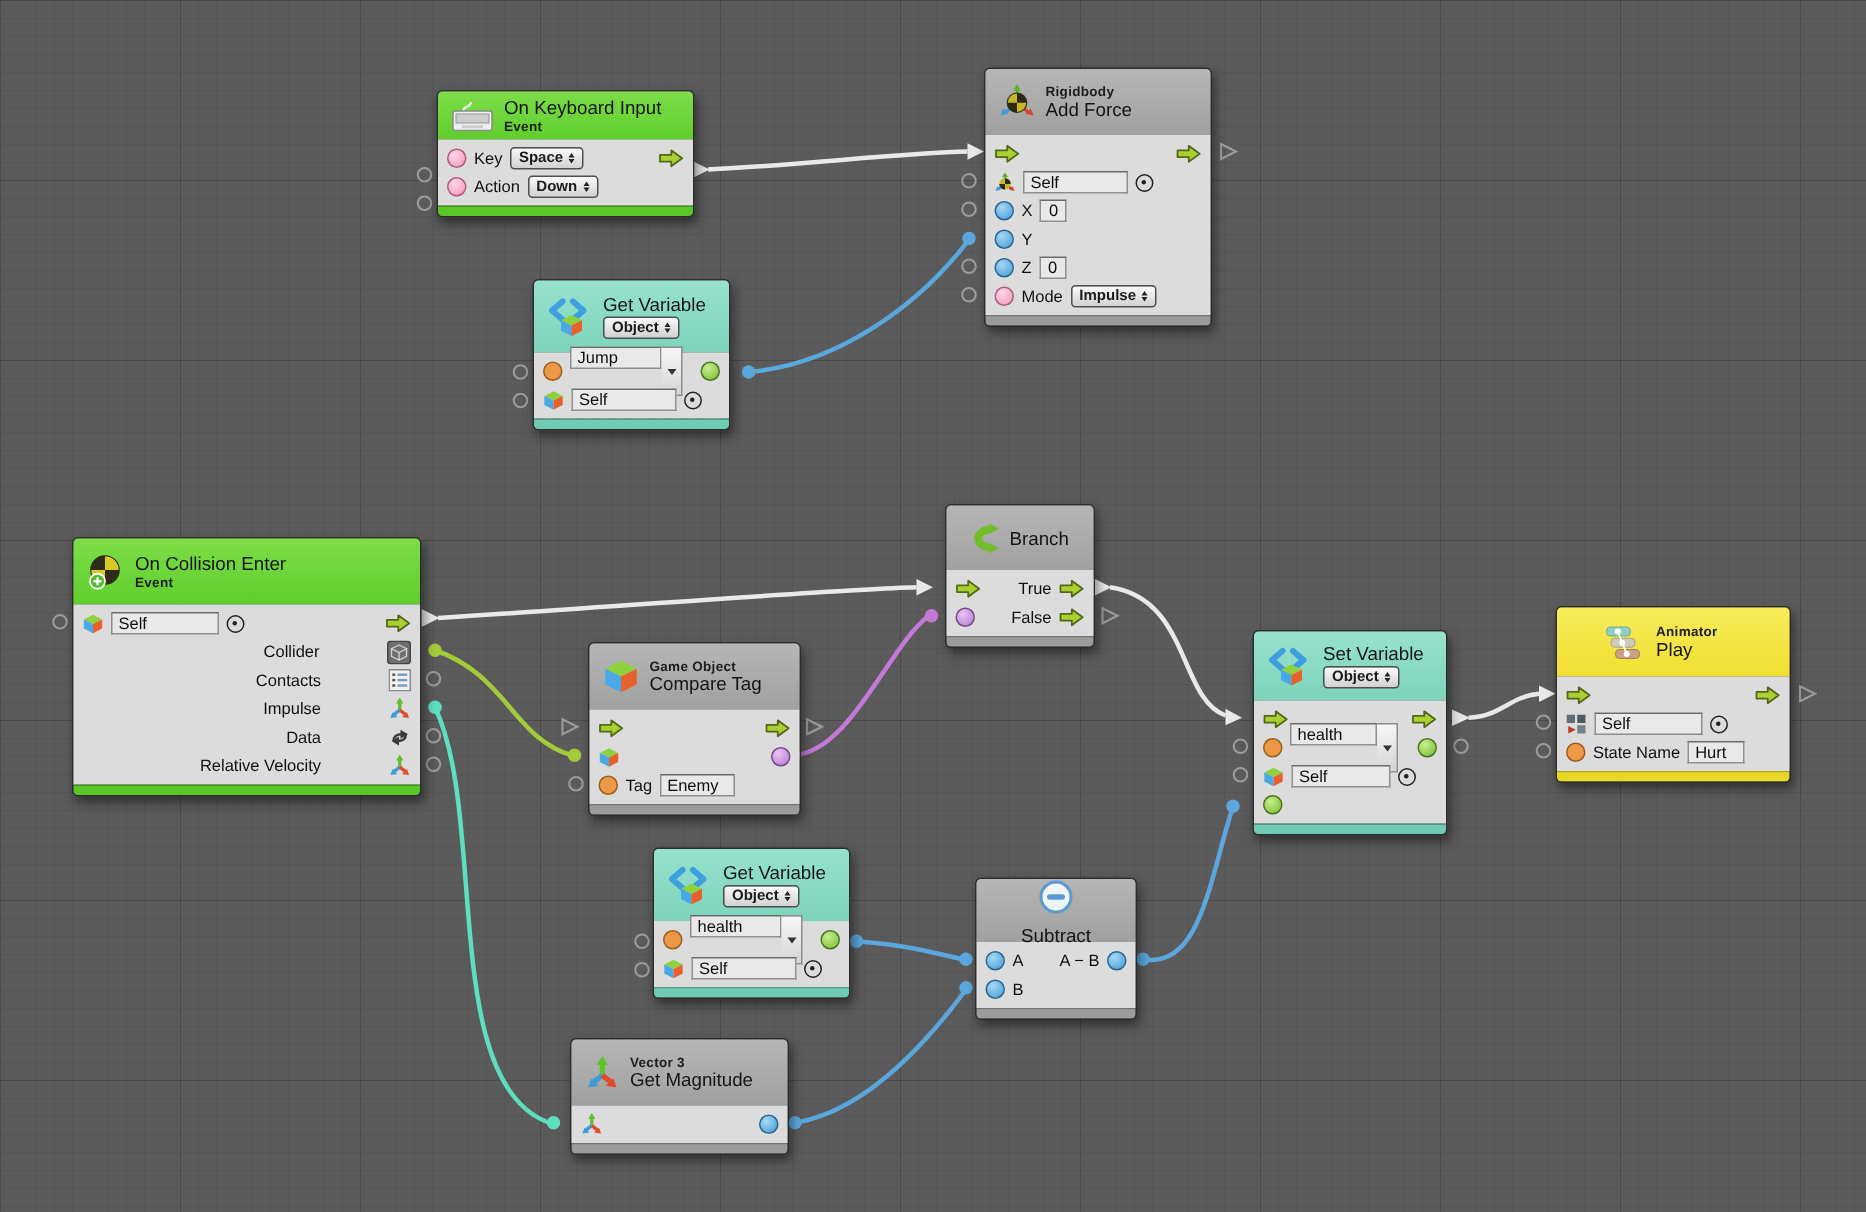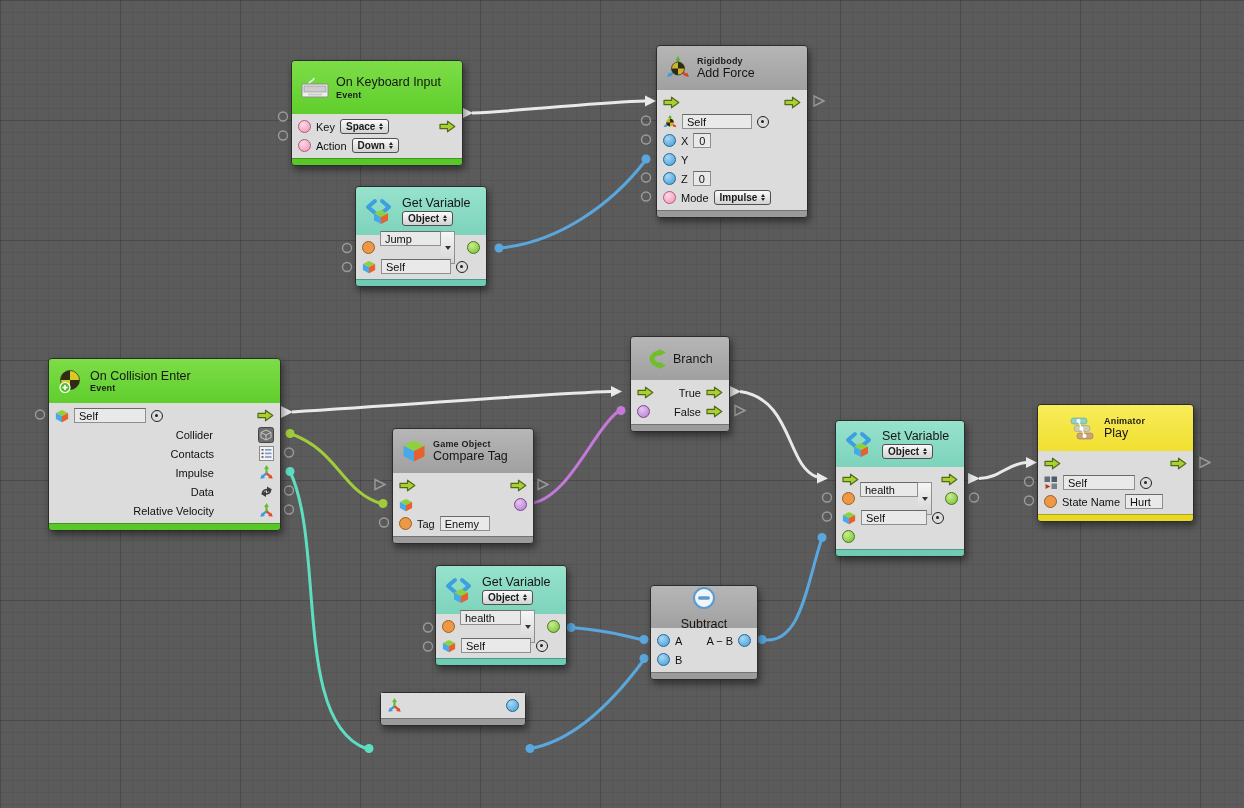--- a/index.html
+++ b/index.html
@@ -155,21 +155,21 @@
       <circle cx="428" cy="646.5" r="4.5"></circle>
     <polygon points="375,479.5 375,489.5 385,484.5"></polygon>
     <polygon points="538,479.5 538,489.5 548,484.5"></polygon>
     <polygon points="814,96 814,106 824,101"></polygon>
     <polygon points="735,405.5 735,415.5 745,410.5"></polygon>
     <polygon points="1200,457.5 1200,467.5 1210,462.5"></polygon>
   </g>
 </svg>
 
 <div class="node" style="left:291px;top:60px;width:170px;">
-  <div class="hd hd-green" style="height:53px;">
+  <div class="hd hd-green" style="height:32px;">
     <svg class="micon" width="28" height="21" viewBox="0 0 28 21">
       <path d="M8,7 C8,3 13,5 13,1" stroke="#e8f5e0" stroke-width="1.6" fill="none"></path>
       <rect x="1" y="7" width="26" height="13" rx="1.5" fill="#efefef" stroke="#8a8a8a"></rect>
       <rect x="3" y="9" width="22" height="6" fill="#cdcdcd" stroke="#9a9a9a" stroke-width="0.7"></rect>
       <rect x="7" y="16.5" width="14" height="2" fill="#cdcdcd"></rect>
     </svg>
     <div class="txt">
       <span class="title">On Keyboard Input</span>
       <span class="caption">Event</span>
     </div>
@@ -625,20 +625,34 @@
     </div>
     <div class="row">
       <span class="port p-blue"></span>
       <span>B</span>
     </div>
   </div>
   <div class="ft ft-gray"></div>
 </div>
 
 <div class="node" style="left:380px;top:692px;width:144px;">
+  <div class="hd hd-gray" style="height:44px;">
+    <svg class="micon" width="23" height="23" viewBox="0 0 16 16">
+      <line x1="8" y1="9" x2="8" y2="3" stroke="#5fc22d" stroke-width="2.4"></line>
+        <polygon points="8,0 5.4,4.2 10.6,4.2" fill="#5fc22d"></polygon>
+      <line x1="8" y1="9" x2="4" y2="12" stroke="#3f9ad8" stroke-width="2.4"></line>
+        <polygon points="1.4,14.6 2.8,10.4 6.4,13.8" fill="#3f9ad8"></polygon>
+      <line x1="8" y1="9" x2="12" y2="12" stroke="#e04b2c" stroke-width="2.4"></line>
+        <polygon points="14.6,14.6 9.6,13.8 13.2,10.4" fill="#e04b2c"></polygon>
+    </svg>
+    <div class="txt">
+      <span class="caption">Vector 3</span>
+      <span class="title">Get Magnitude</span>
+    </div>
+  </div>
   <div class="body">
     <div class="row">
       <svg class="micon" width="15" height="15" viewBox="0 0 16 16">
         <line x1="8" y1="9" x2="8" y2="3" stroke="#5fc22d" stroke-width="2.4"></line>
           <polygon points="8,0 5.4,4.2 10.6,4.2" fill="#5fc22d"></polygon>
         <line x1="8" y1="9" x2="4" y2="12" stroke="#3f9ad8" stroke-width="2.4"></line>
           <polygon points="1.4,14.6 2.8,10.4 6.4,13.8" fill="#3f9ad8"></polygon>
         <line x1="8" y1="9" x2="12" y2="12" stroke="#e04b2c" stroke-width="2.4"></line>
           <polygon points="14.6,14.6 9.6,13.8 13.2,10.4" fill="#e04b2c"></polygon>
       </svg>

